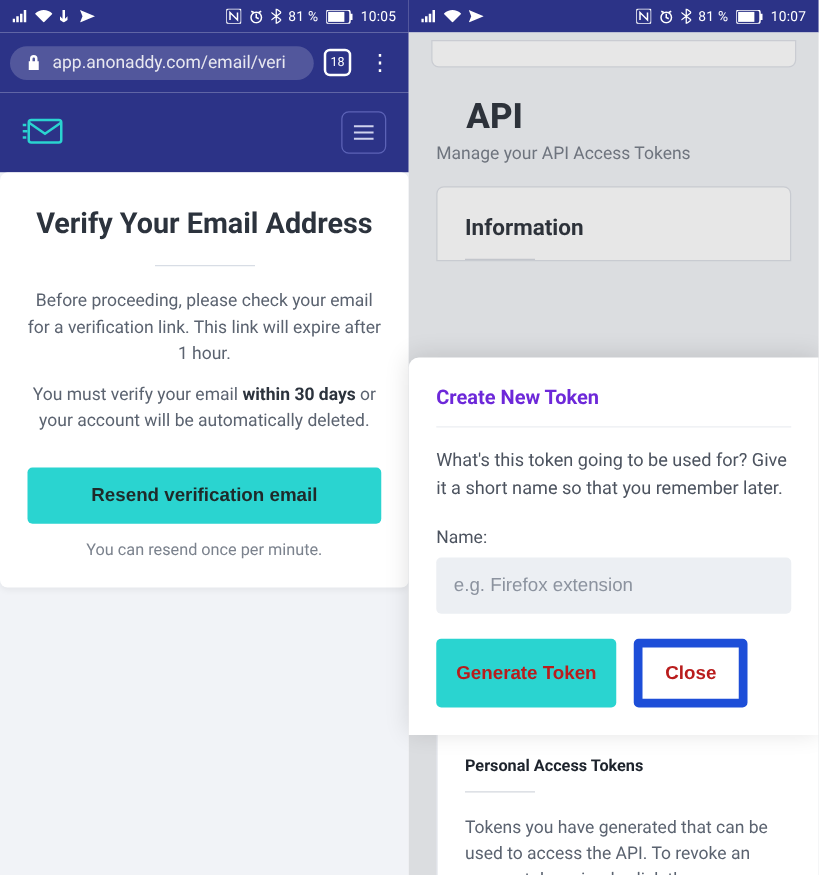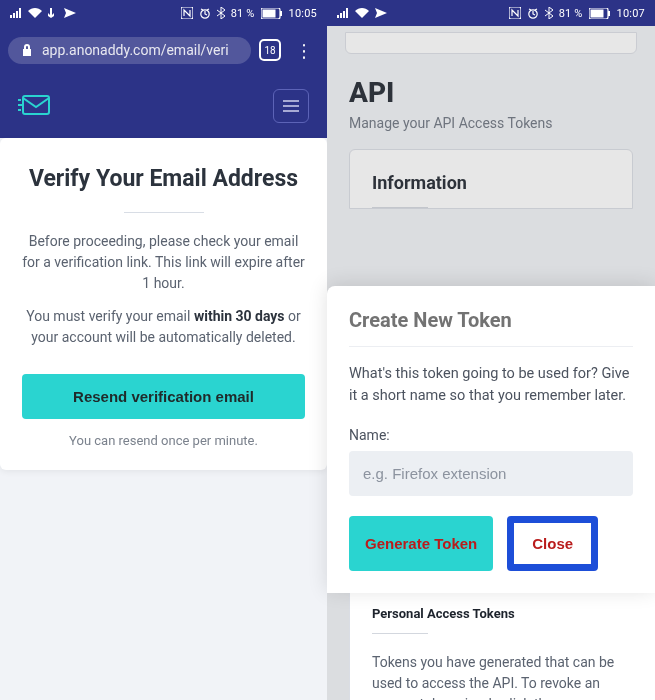--- a/index.html
+++ b/index.html
@@ -127,42 +127,42 @@
     pointer-events: none;
   }
   .ghost-card {
     margin: 0 18px 22px;
     height: 22px;
     border: 1px solid #dcdfe6;
     border-radius: 0 0 6px 6px;
     background: #fff;
   }
   .api-section { padding: 0 22px; }
-  .api-section h1 { font-size: 28px; font-weight: 800; color: #1d232c; }
+  .api-section h1 { font-size: 28px; font-weight: 800; color: #1d232c; margin-left: 24px; }
   .api-section .sub { font-size: 14px; color: #6c737f; margin-top: 6px; }
   .info-card {
     margin-top: 18px;
     border: 1px solid #dadde4;
     border-radius: 6px 6px 0 0;
     background: #fff;
     padding: 22px 22px 0;
   }
   .info-card h3 { font-size: 18px; font-weight: 700; color: #1d232c; }
   .info-card .hr2 { height: 1px; background: #d3d7de; width: 56px; margin-top: 14px; }
 
   .modal {
     position: absolute;
     top: 260px; left: 0; right: 0;
     background: #fff;
     border-radius: 8px 0 0 0;
     box-shadow: 0 -2px 20px rgba(0,0,0,0.12);
     padding: 22px;
     z-index: 5;
   }
-  .modal h3 { font-size: 20px; font-weight: 700; color: #737373; }
+  .modal h3 { font-size: 16px; font-weight: 700; color: #6d28d9; }
   .modal .mhr { height: 1px; background: #eceef2; margin: 14px 0 16px; }
   .modal .desc { font-size: 14.5px; color: #4c535f; line-height: 1.5; }
   .modal label { display: block; font-size: 14px; color: #4c535f; margin-top: 20px; margin-bottom: 8px; }
   .modal input {
     width: 100%;
     background: #eceff3;
     border: none;
     border-radius: 4px;
     padding: 14px 14px;
     font-size: 15px;

